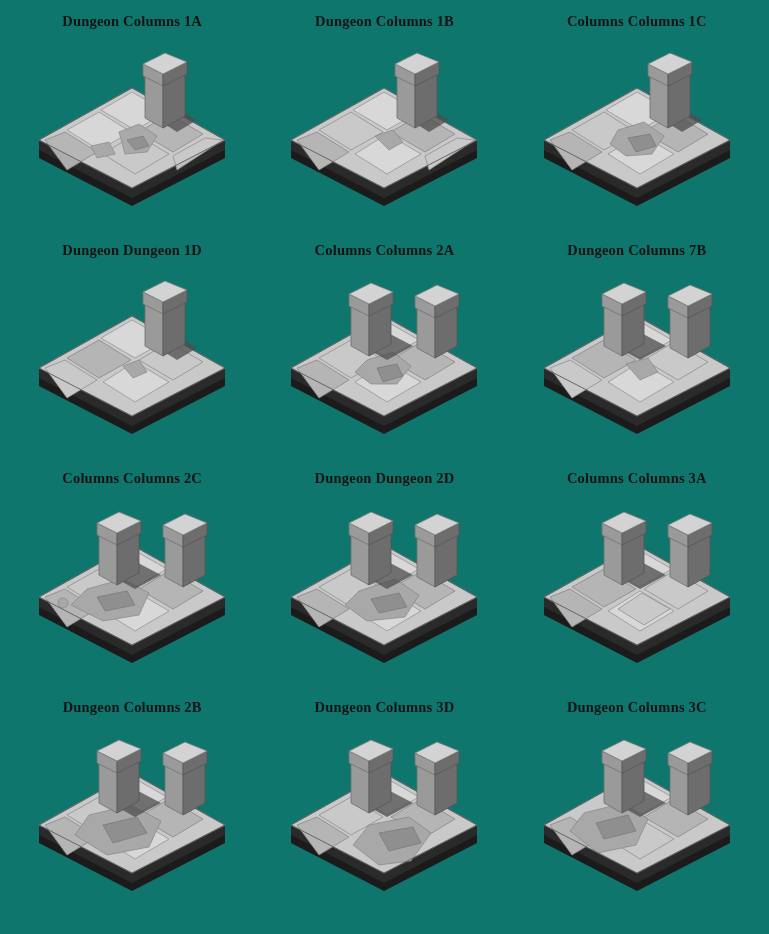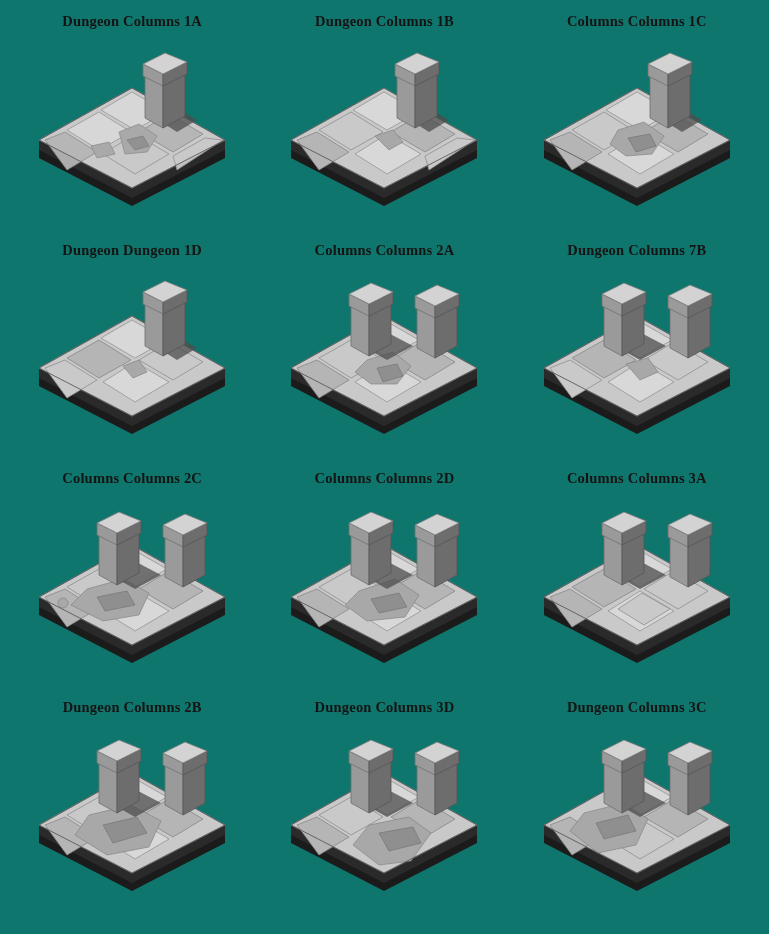--- a/index.html
+++ b/index.html
@@ -276,21 +276,21 @@
           <polygon class="col-right" points="156,52 178,40 178,82 156,94"></polygon>
           <polygon class="col-top" points="138,42 158,31 178,40 156,52"></polygon>
           <polygon class="col-left" points="136,32 156,42 156,54 136,44"></polygon>
           <polygon class="col-right" points="156,42 180,30 180,42 156,54"></polygon>
           <polygon class="col-top" points="136,32 158,21 180,30 156,42"></polygon>
         </svg>
       </div>
     </div>
 
     <div class="cell">
-      <div class="tile-caption">Columns Columns 2D</div>
+      <div class="tile-caption">Dungeon Dungeon 2D</div>
       <div class="tile-art">
         <svg viewBox="0 0 210 170" xmlns="http://www.w3.org/2000/svg">
           <polygon class="side-dark2" points="12,110 105,158 198,110 198,122 105,170 12,122"></polygon>
           <polygon class="side-dark" points="12,104 105,152 198,104 198,114 105,162 12,114"></polygon>
           <polygon class="tex-slab" points="105,52 198,104 105,152 12,104"></polygon>
           <polygon class="tex-slab-lt" points="105,56 140,76 108,94 74,74"></polygon>
           <polygon class="tex-slab-dk" points="142,78 176,98 146,116 112,96"></polygon>
           <polygon class="tex-slab" points="72,76 104,96 72,114 40,94"></polygon>
           <polygon class="tex-slab-lt" points="108,98 142,118 108,138 76,118"></polygon>
           <polygon class="tex-slab-dk" points="38,96 70,116 40,134 18,104"></polygon>

